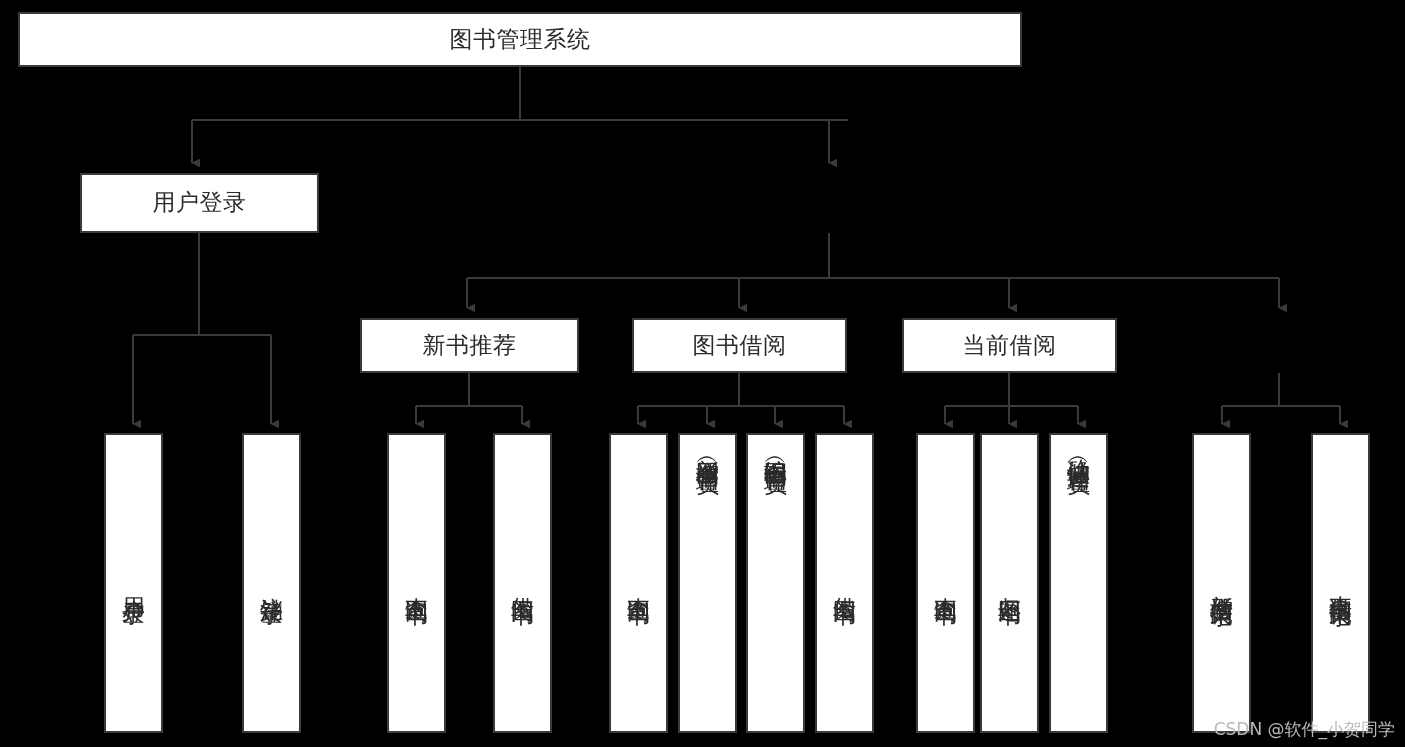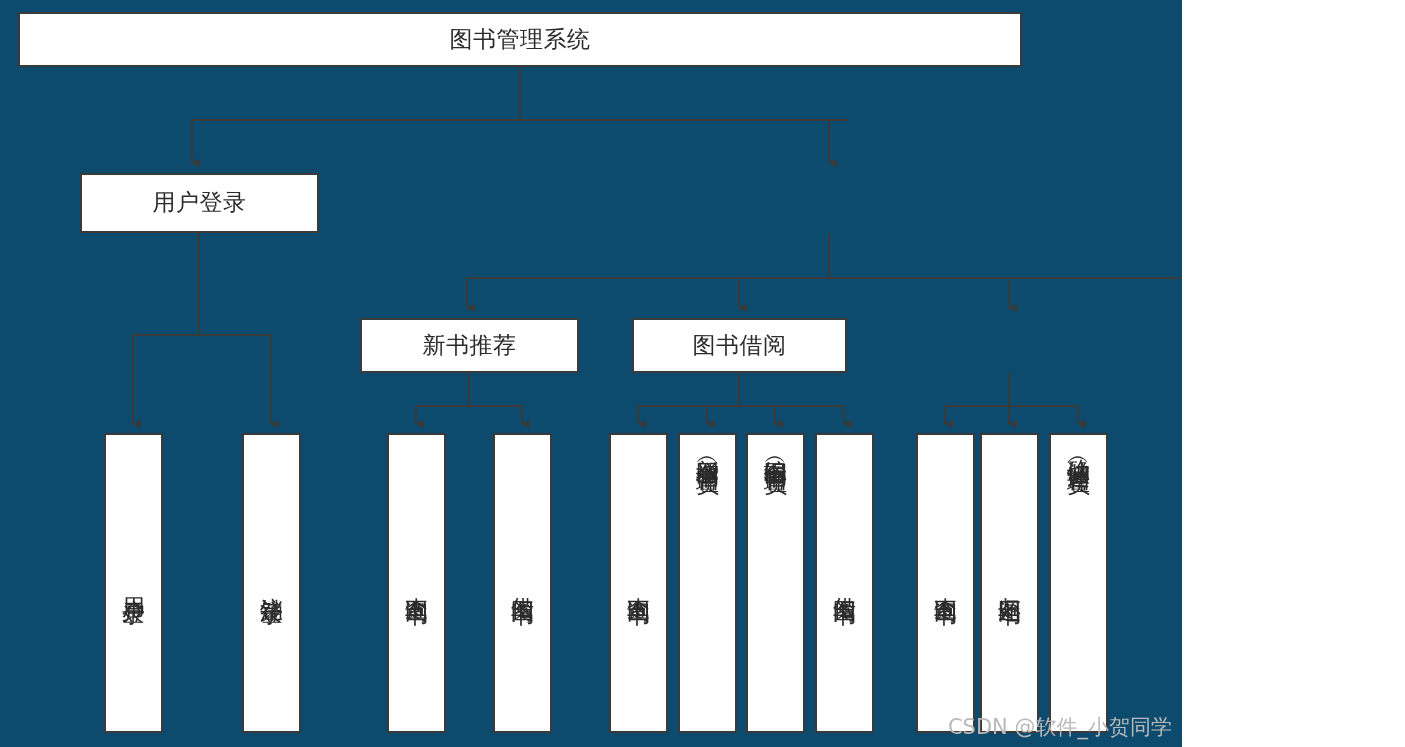--- a/index.html
+++ b/index.html
@@ -6,23 +6,23 @@
   html, body {
     margin: 0;
     padding: 0;
     background: #ffffff;
   }
   body {
     font-family: "DejaVu Sans", "Liberation Sans", sans-serif;
   }
   #canvas {
     position: relative;
-    width: 1182px;
+    width: 1405px;
     height: 747px;
-    background: #0c4a6e;
+    background: #000000;
     overflow: hidden;
   }
   #edges {
     position: absolute;
     left: 0;
     top: 0;
     width: 1405px;
     height: 747px;
     pointer-events: none;
   }
@@ -64,21 +64,21 @@
     font-size: 23px;
     line-height: 1.18;
     letter-spacing: 2px;
     white-space: normal;
     text-align: left;
   }
   .watermark {
     position: absolute;
     right: 10px;
     bottom: 6px;
-    font-size: 21px;
+    font-size: 17px;
     color: #b9b9b9;
     z-index: 3;
     white-space: nowrap;
     font-family: "DejaVu Sans", "Liberation Sans", sans-serif;
   }
 </style>
 </head>
 <body>
 
 <div id="canvas">
@@ -140,20 +140,23 @@
   <div class="node horiz" style="left:80px; top:173px; width:239px; height:60px;">
     <span class="label">用户登录</span>
   </div>
 
   <div class="node horiz" style="left:360px; top:318px; width:219px; height:55px;">
     <span class="label">新书推荐</span>
   </div>
   <div class="node horiz" style="left:632px; top:318px; width:215px; height:55px;">
     <span class="label">图书借阅</span>
   </div>
+  <div class="node horiz" style="left:902px; top:318px; width:215px; height:55px;">
+    <span class="label">当前借阅</span>
+  </div>
 
   <div class="node vert" style="left:104px; top:433px; width:59px; height:300px;">
     <span class="label">用户登录</span>
   </div>
   <div class="node vert" style="left:242px; top:433px; width:59px; height:300px;">
     <span class="label">注销登录</span>
   </div>
 
   <div class="node vert" style="left:387px; top:433px; width:59px; height:300px;">
     <span class="label">查询图书</span>

